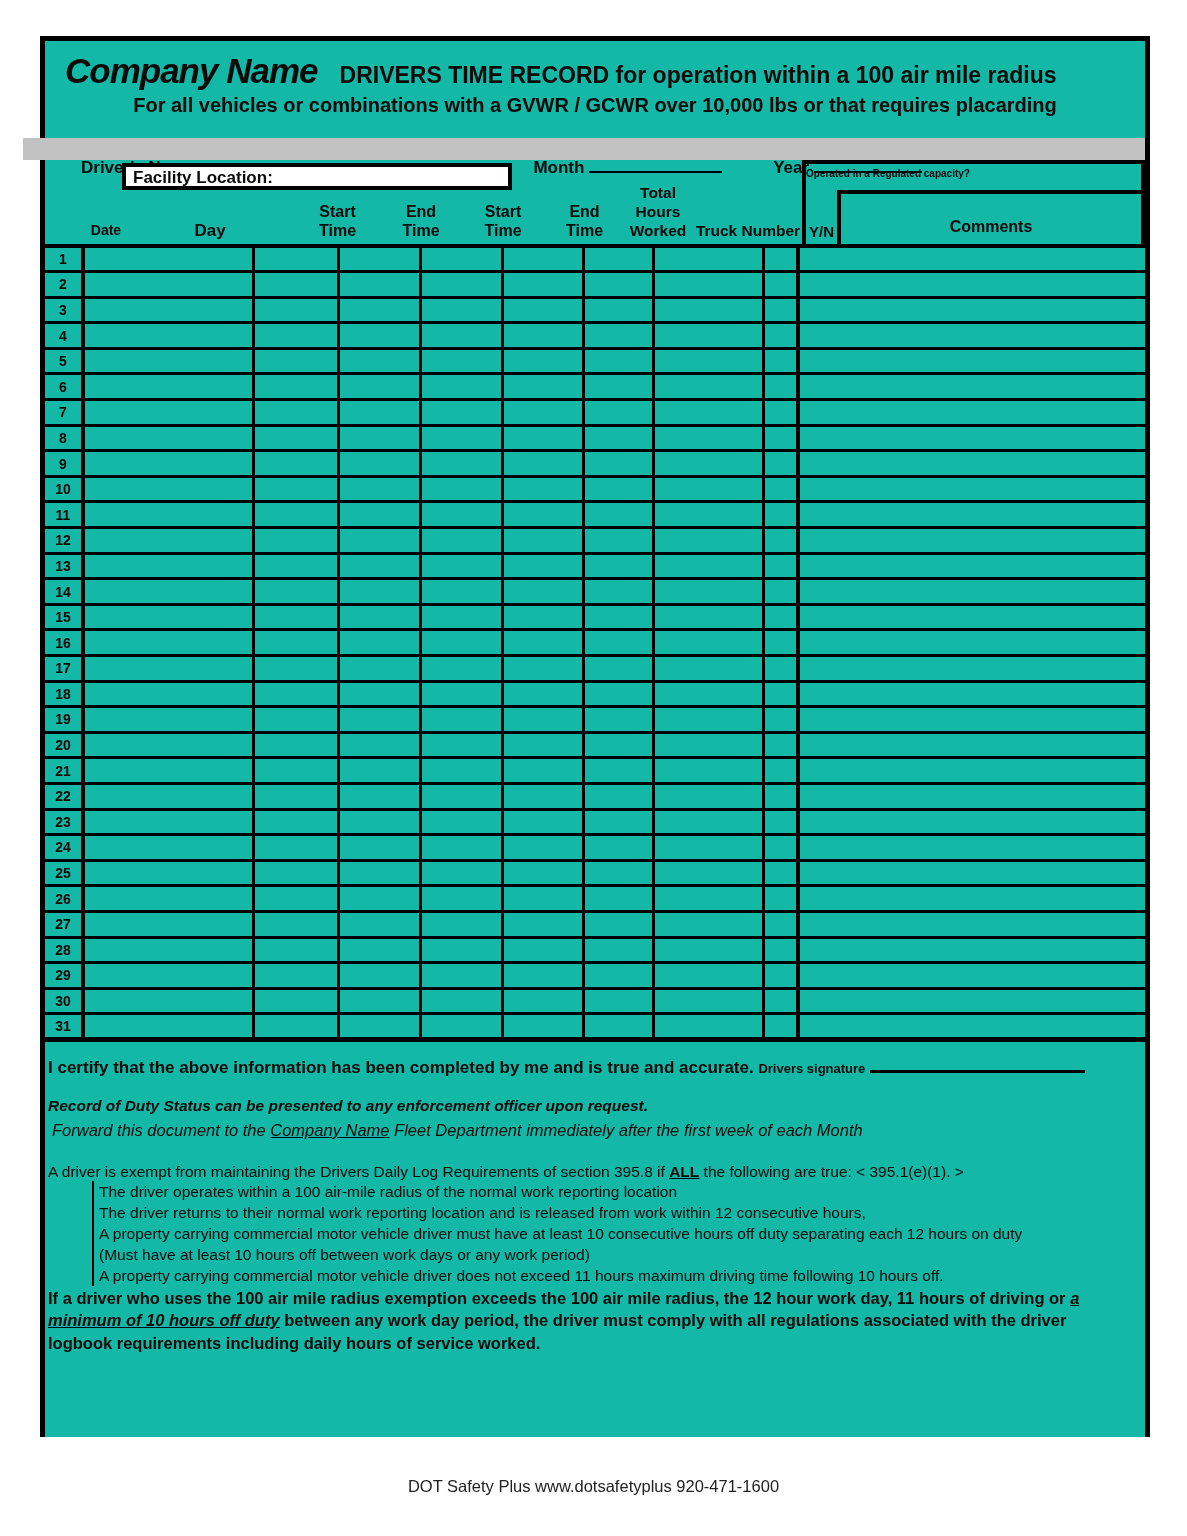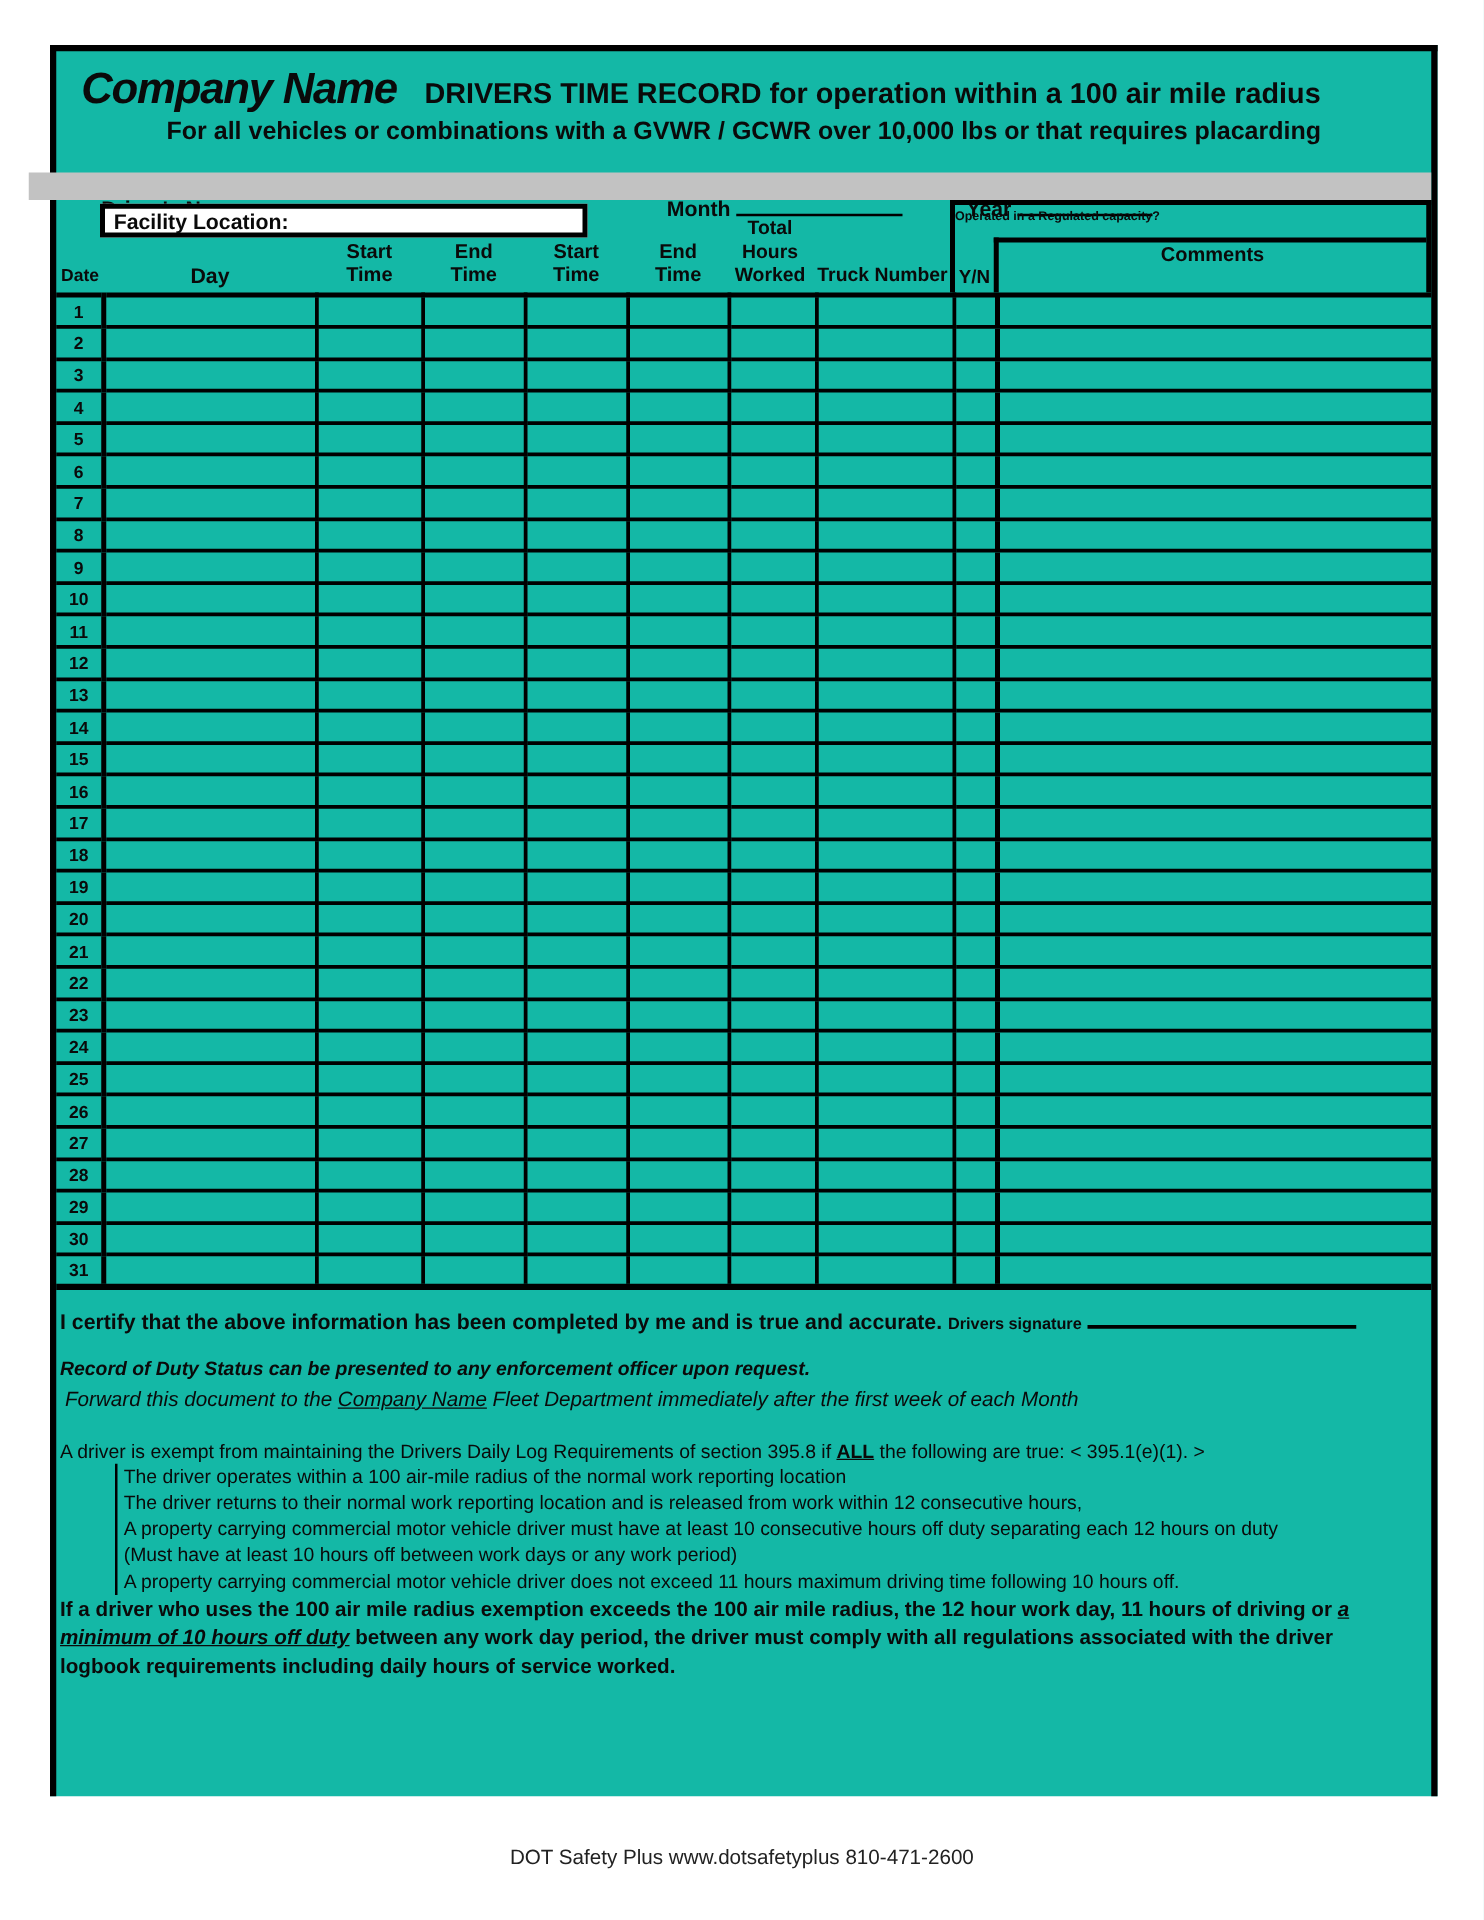--- a/index.html
+++ b/index.html
@@ -25,38 +25,38 @@
   #month-line  { width:133px; margin-left:5px; }
   #year-line   { width:108px; margin-left:5px; }
   .lbl-driver { margin-left:36px; }
   .lbl-month  { margin-left:94px; }
   .lbl-year   { margin-left:46px;margin-top:47px; }
 
   
   .gray-band { position:relative; left:-22px; width:calc(100% + 22px); height:22px; background:#c2c2c2; }
 
   
-  .thead-area { position:relative; height:74px; font-weight:bold; }
+  .thead-area { position:relative; height:84px; font-weight:bold;margin-left:42px; }
   .facility-box { position:absolute; left:35px; top:3px; width:390px; height:27px;
     border:4px solid #000; font-size:17px; padding:1px 0 0 7px; background:#fff; }
   .col-label { position:absolute; bottom:4px; text-align:center; white-space:pre-line; line-height:19px; }
   .cl-date  { left:0;    width:38px;  font-size:14px; }
   .cl-day   { left:38px; width:170px; font-size:17px; }
   .cl-st1   { left:208px; width:85px; font-size:16px; }
   .cl-et1   { left:293px; width:82px; font-size:16px; }
   .cl-st2   { left:375px; width:82px; font-size:16px; }
   .cl-et2   { left:457px; width:81px; font-size:16px; }
   .cl-total { left:536px; width:70px; font-size:15.5px; }
   .cl-truck { left:606px; width:110px; font-size:15.5px; }
   .operated-box { position:absolute; left:715px; top:0; right:0; bottom:0;
     border:4px solid #000; border-bottom:none; }
   .operated-label { font-size:10px; padding-top:4px; }
   .comments-box { position:absolute; left:31px; top:26px; right:0; bottom:0;
     border-left:4px solid #000; border-top:4px solid #000;
-    display:flex; align-items:flex-end; justify-content:center; font-size:16px; padding-bottom:20px; }
+    display:flex; align-items:flex-end; justify-content:center; font-size:16px; padding-bottom:8px; }
   .yn-label { position:absolute; left:0; bottom:4px; width:31px; text-align:center; font-size:15px; }
 
   
   table.time-table { width:100%; border-collapse:collapse; border-top:4px solid #000; border-bottom:5px solid #000; table-layout:fixed; }
   table.time-table td { border:3px solid #000; height:25.6px; }
   table.time-table td:first-child { border-left:none; }
   table.time-table td:last-child  { border-right:none; }
   td.date-cell { text-align:center; font-weight:bold; font-size:14px; border-right-width:4px !important; }
   td.c-yn { border-right-width:4px !important; }
 
@@ -542,13 +542,13 @@
       </div>
     <div class="warning">
       <span>If a driver who uses the 100 air mile radius exemption exceeds the 100 air mile radius, the 12 hour work day, 11 hours of driving or</span>
       <span class="warn-u">a minimum of 10 hours off duty</span>
       <span>between any work day period, the driver must comply with all regulations associated with the driver logbook requirements including daily hours of service worked.</span>
     </div>
   </div>
 
 </div>
 
-<div class="page-footer">DOT Safety Plus  www.dotsafetyplus  810-471-2600</div>
+<div class="page-footer">DOT Safety Plus  www.dotsafetyplus  920-471-1600</div>
 
 </body></html>

